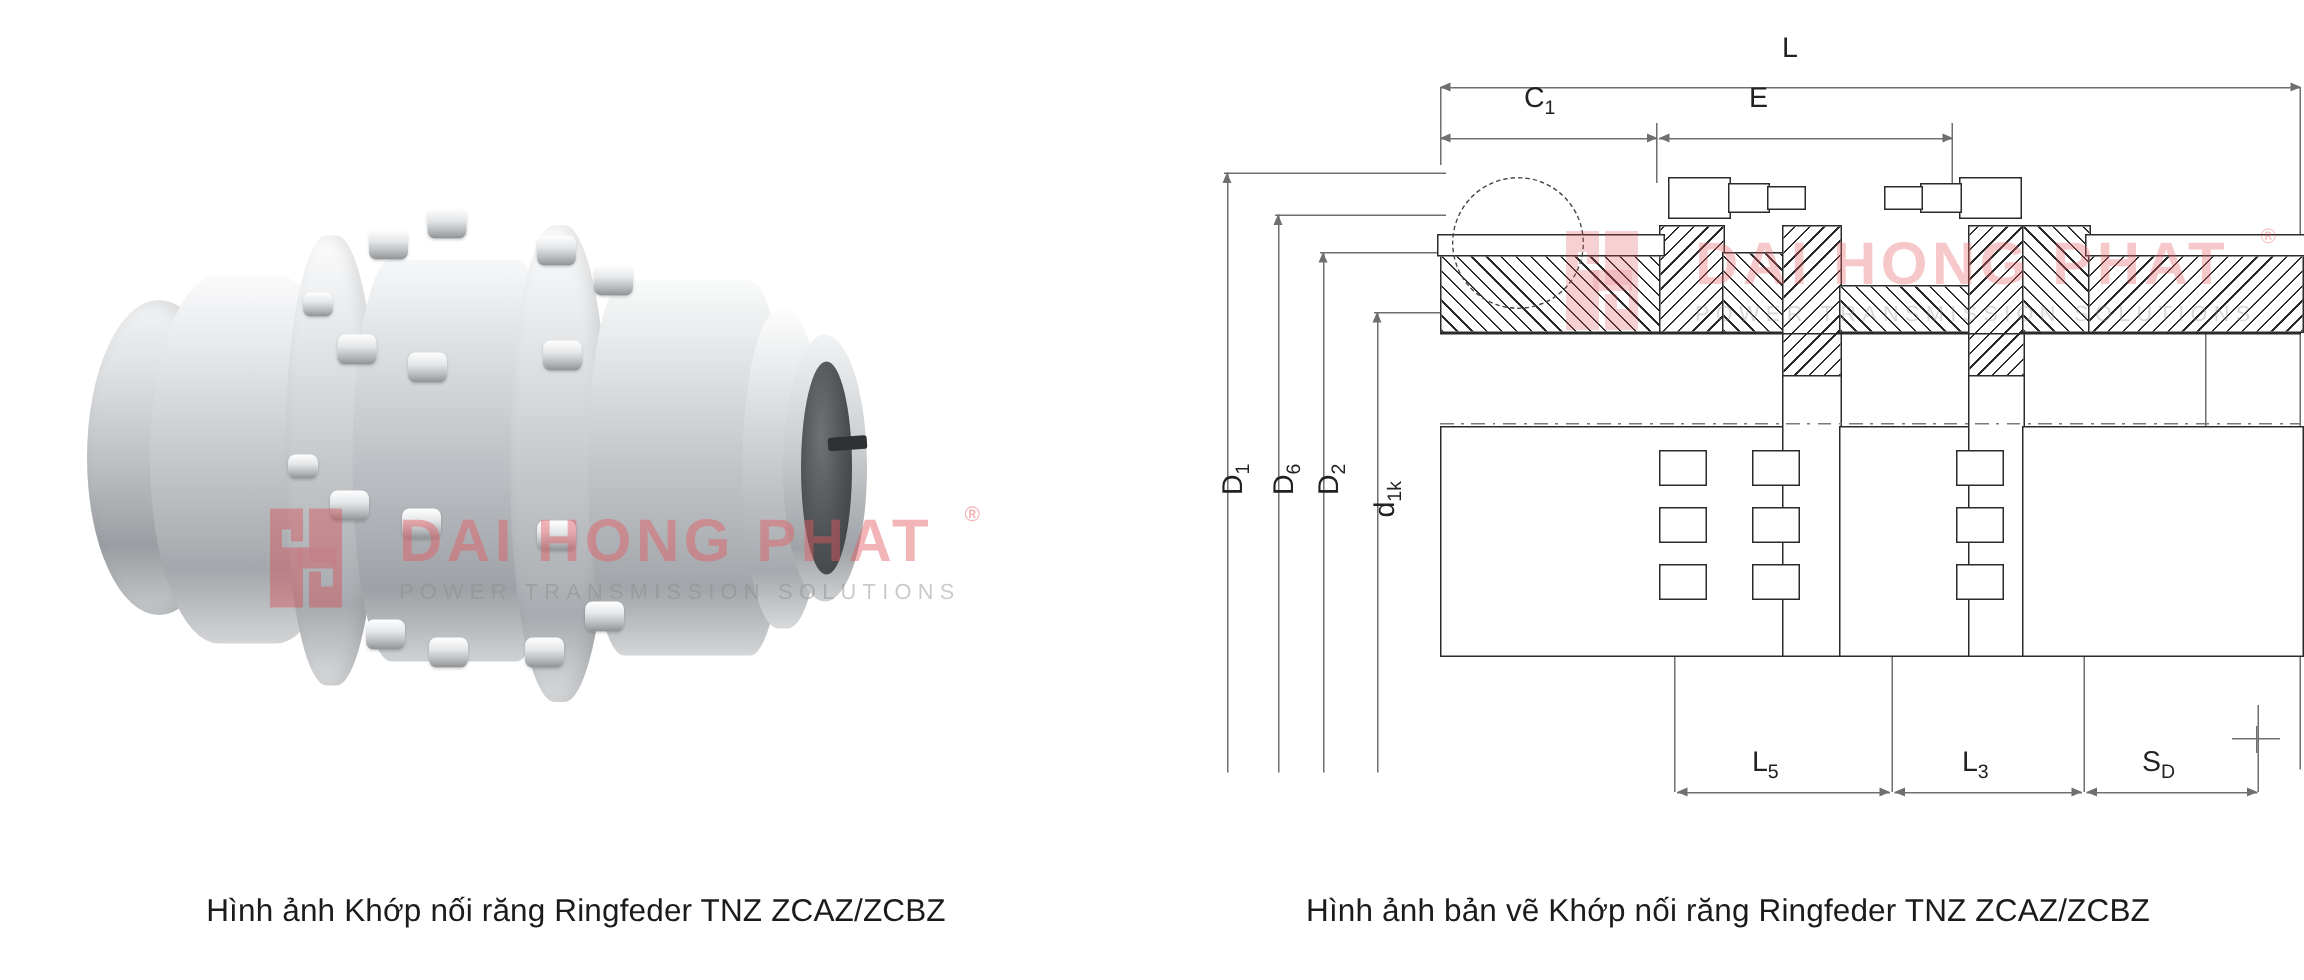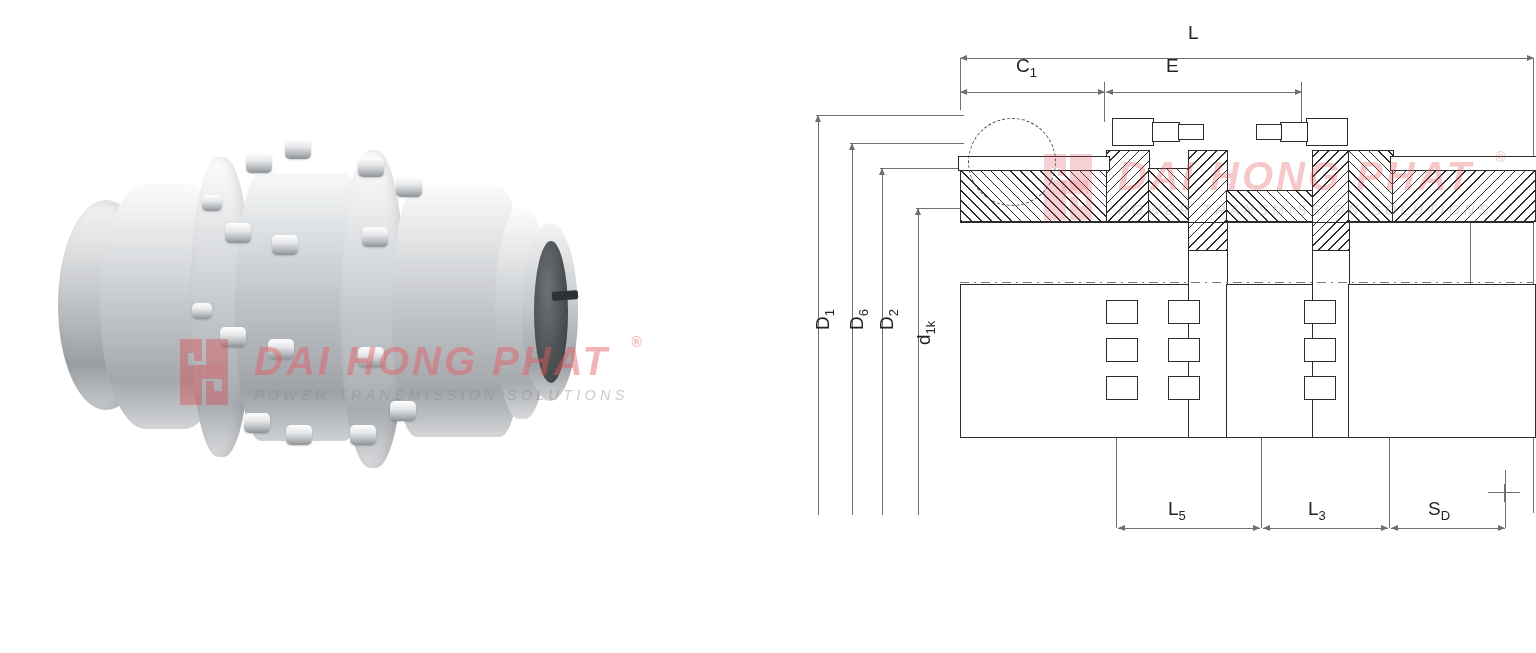--- a/index.html
+++ b/index.html
@@ -83,24 +83,23 @@
     position:absolute;width:26px;height:20px;
     background:linear-gradient(180deg,#ffffff 0%,#e4e6e8 40%,#b6b9bc 75%,#8f9295 100%);
     border-radius:5px;
     box-shadow:0 1px 2px rgba(0,0,0,.18);
   }
   .bolt.sm{width:20px;height:16px;}
 
   
   .watermark{
     position:absolute;
-    display:flex;align-items:center;gap:8px;
+    display:flex;align-items:center;gap:20px;
     pointer-events:none;
     opacity:.45;
-    font-style:italic;
   }
   .wm-left{left:136px;top:240px;transform:scale(1.0);}
   .wm-right{left:1040px;top:250px;transform:scale(1.0);}
   .wm-mark{position:relative;width:70px;height:74px;}
   .wm-mark svg{display:block;}
   .wm-text{display:flex;flex-direction:column;line-height:1;}
   .wm-title{
     font-size:40px;font-weight:bold;letter-spacing:3px;
     color:#e35b62;position:relative;white-space:nowrap;
   }
@@ -213,20 +212,21 @@
         </div>
         <div class="wm-text">
           <div class="wm-title">
             <span>DAI HONG PHAT</span><span class="wm-reg">®</span>
           </div>
           <div class="wm-sub">POWER TRANSMISSION SOLUTIONS</div>
         </div>
       </div>
     </div>
 
+    <div class="caption caption-left">Hình ảnh Khớp nối răng Ringfeder TNZ ZCAZ/ZCBZ</div>
   </div>
 
   <div class="panel panel-right">
     <div class="draw">
 
       <div class="dimlabel" style="left:420px;top:22px;"><span>L</span></div>
       <div class="dl h" style="left:192px;top:58px;width:574px;"></div>
       <div class="arrow l" style="left:192px;top:55px;"></div>
       <div class="arrow r" style="left:759px;top:55px;"></div>
       <div class="dl v" style="left:192px;top:58px;height:52px;"></div>
@@ -345,15 +345,16 @@
         <div class="wm-text">
           <div class="wm-title" style="opacity:.75">
             <span>DAI HONG PHAT</span><span class="wm-reg">®</span>
           </div>
           <div class="wm-sub" style="opacity:.75">POWER TRANSMISSION SOLUTIONS</div>
         </div>
       </div>
 
     </div>
 
+    <div class="caption caption-right">Hình ảnh bản vẽ Khớp nối răng Ringfeder TNZ ZCAZ/ZCBZ</div>
   </div>
 
 </div>
 
 </body></html>

